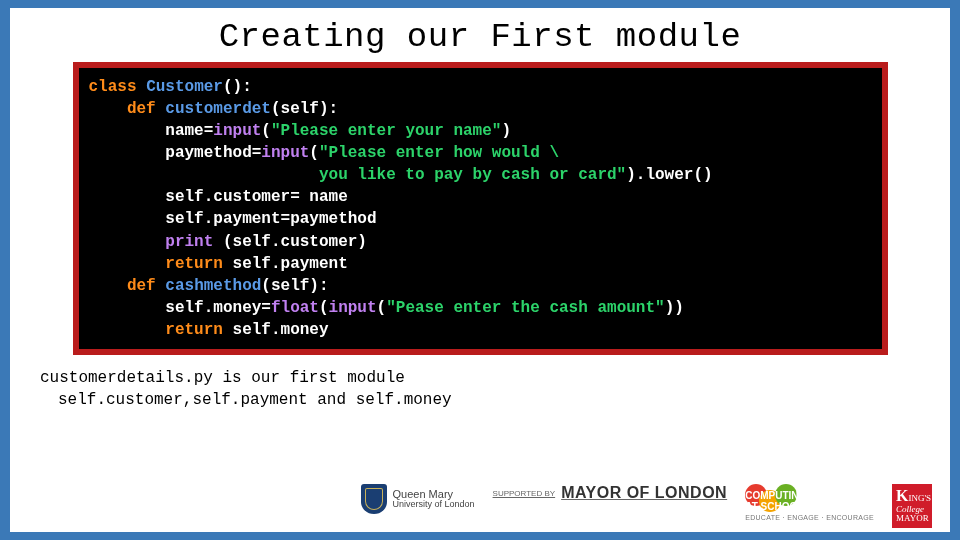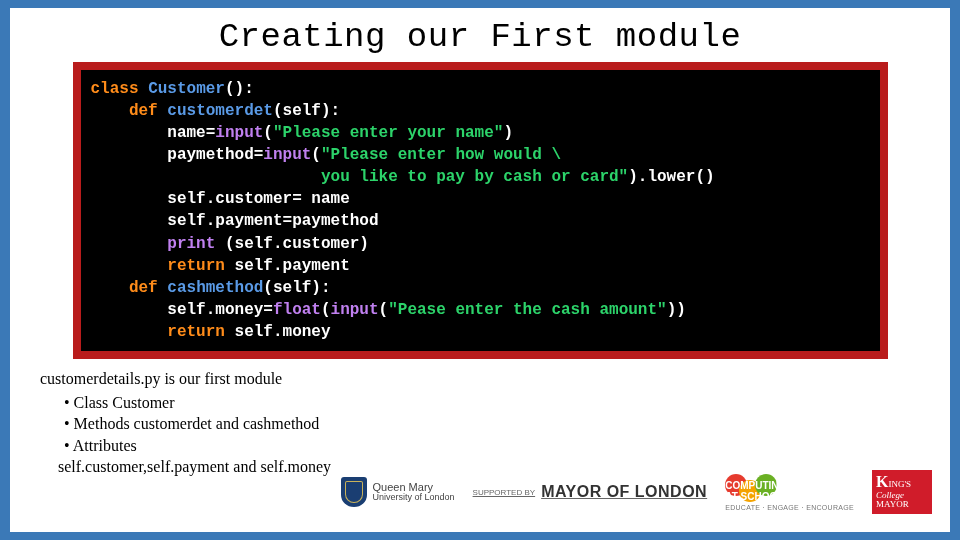--- a/index.html
+++ b/index.html
@@ -18,21 +18,21 @@
     font-weight: 400;
     color: #000;
     text-align: center;
     padding: 10px 0 6px 0;
     letter-spacing: 0.5px;
   }
   .codebox {
     margin: 0 auto;
     width: 815px;
     background: #000;
-    border: 8px solid #b91c1c;
+    border: 6px solid #b91c1c;
     padding: 8px 10px 8px 10px;
     font-family: "Courier New", monospace;
     font-size: 16px;
     line-height: 1.38;
     color: #fff;
     white-space: pre;
   }
   .kw-orange { color: #ff8c1a; font-weight: bold; }
   .kw-blue   { color: #5a9ae6; font-weight: bold; }
   .str-green { color: #2cd36a; font-weight: bold; }
@@ -41,46 +41,46 @@
 
   .lower {
     position: absolute;
     left: 30px; right: 30px; top: 360px;
     display: flex;
     font-family: "Courier New", monospace;
     font-size: 16px;
     line-height: 1.35;
     color: #000;
   }
-  .lower-left { flex: 0 0 450px; font-family: Liberation Serif, serif; }
+  .lower-left { flex: 0 0 450px; }
   .lower-right { flex: 1; padding-left: 10px; }
   .lower-left ul { list-style: none; padding-left: 24px; margin-top: 2px; }
   .lower-left li::before { content: "• "; }
   .lower-left .sub { padding-left: 18px; }
 
   .logos {
     position: absolute;
-    right: 18px; bottom: 18px;
-    display: flex; align-items: center; gap: 18px;
+    right: 18px; bottom: 4px;
+    display: flex; align-items: flex-start; gap: 18px;
   }
   .logo { display: flex; align-items: center; gap: 6px; }
   .logo-text { font-family: Arial, sans-serif; font-size: 9px; line-height: 1.05; color: #444; }
   .logo-text .t1 { font-size: 11px; }
   .logo-qm .crest { width: 26px; height: 30px; background: #1a3e72; border-radius: 3px 3px 50% 50% / 3px 3px 40% 40%; position: relative; }
   .logo-qm .crest::after { content:""; position:absolute; inset:4px; border:1px solid #c9b25a; border-radius:2px 2px 50% 50% / 2px 2px 40% 40%; }
   .logo-mayor { font-family: Arial, sans-serif; font-size: 8px; color: #666; text-align: left; text-decoration: underline; }
   .logo-mayor .big { font-size: 16px; font-weight: bold; color: #333; letter-spacing: 0.5px; }
   .logo-cas .mark { width: 58px; height: 30px; position: relative; }
   .logo-cas .c { position:absolute; width:22px; height:22px; border-radius:50%; }
   .logo-cas .c1 { left:0; top:0; background:#e63b2e; }
   .logo-cas .c2 { left:14px; top:6px; background:#f4a300; }
   .logo-cas .c3 { left:30px; top:0; background:#6ab023; }
   .logo-cas .txt { position:absolute; left:0; top:6px; font-family: Arial; font-size:10px; font-weight:bold; color:#fff; }
   .logo-cas .sub { font-family: Arial; font-size:7px; color:#777; letter-spacing:0.3px; }
-  .logo-kcl { width: 60px; height: 44px; background:#d01c2a; color:#fff; font-family: Georgia, serif; font-size: 9px; padding: 4px 4px; line-height:1.05; position: relative; }
+  .logo-kcl { width: 40px; height: 44px; background:#d01c2a; color:#fff; font-family: Georgia, serif; font-size: 9px; padding: 4px 4px; line-height:1.05; position: relative; }
   .logo-kcl .k { font-size: 16px; font-weight: bold; }
 </style>
 </head>
 <body>
 
 <div class="slide">
 
   <div class="title">Creating our First module</div>
 
   <div class="codebox"><span class="kw-orange">class</span> <span class="kw-blue">Customer</span><span class="id-white">():</span>
@@ -92,25 +92,20 @@
         <span class="id-white">self.payment=paymethod</span>
         <span class="bi-purple">print</span><span class="id-white"> (self.customer)</span>
         <span class="kw-orange">return</span><span class="id-white"> self.payment</span>
     <span class="kw-orange">def</span> <span class="kw-blue">cashmethod</span><span class="id-white">(self):</span>
         <span class="id-white">self.money=</span><span class="bi-purple">float</span><span class="id-white">(</span><span class="bi-purple">input</span><span class="id-white">(</span><span class="str-green">"Pease enter the cash amount"</span><span class="id-white">))</span>
         <span class="kw-orange">return</span><span class="id-white"> self.money</span></div>
 
   <div class="lower">
     <div class="lower-left">
       <div><span>customerdetails.py</span><span> is our first module</span></div>
-      <ul>
-        <li>Class Customer</li>
-        <li>Methods customerdet and cashmethod</li>
-        <li>Attributes</li>
-      </ul>
       <div class="sub">self.customer,self.payment and self.money</div>
     </div>
   </div>
 
   <div class="logos">
     <div class="logo logo-qm">
       <div class="crest"></div>
       <div class="logo-text">
         <div class="t1">Queen Mary</div>
         <div>University of London</div>

